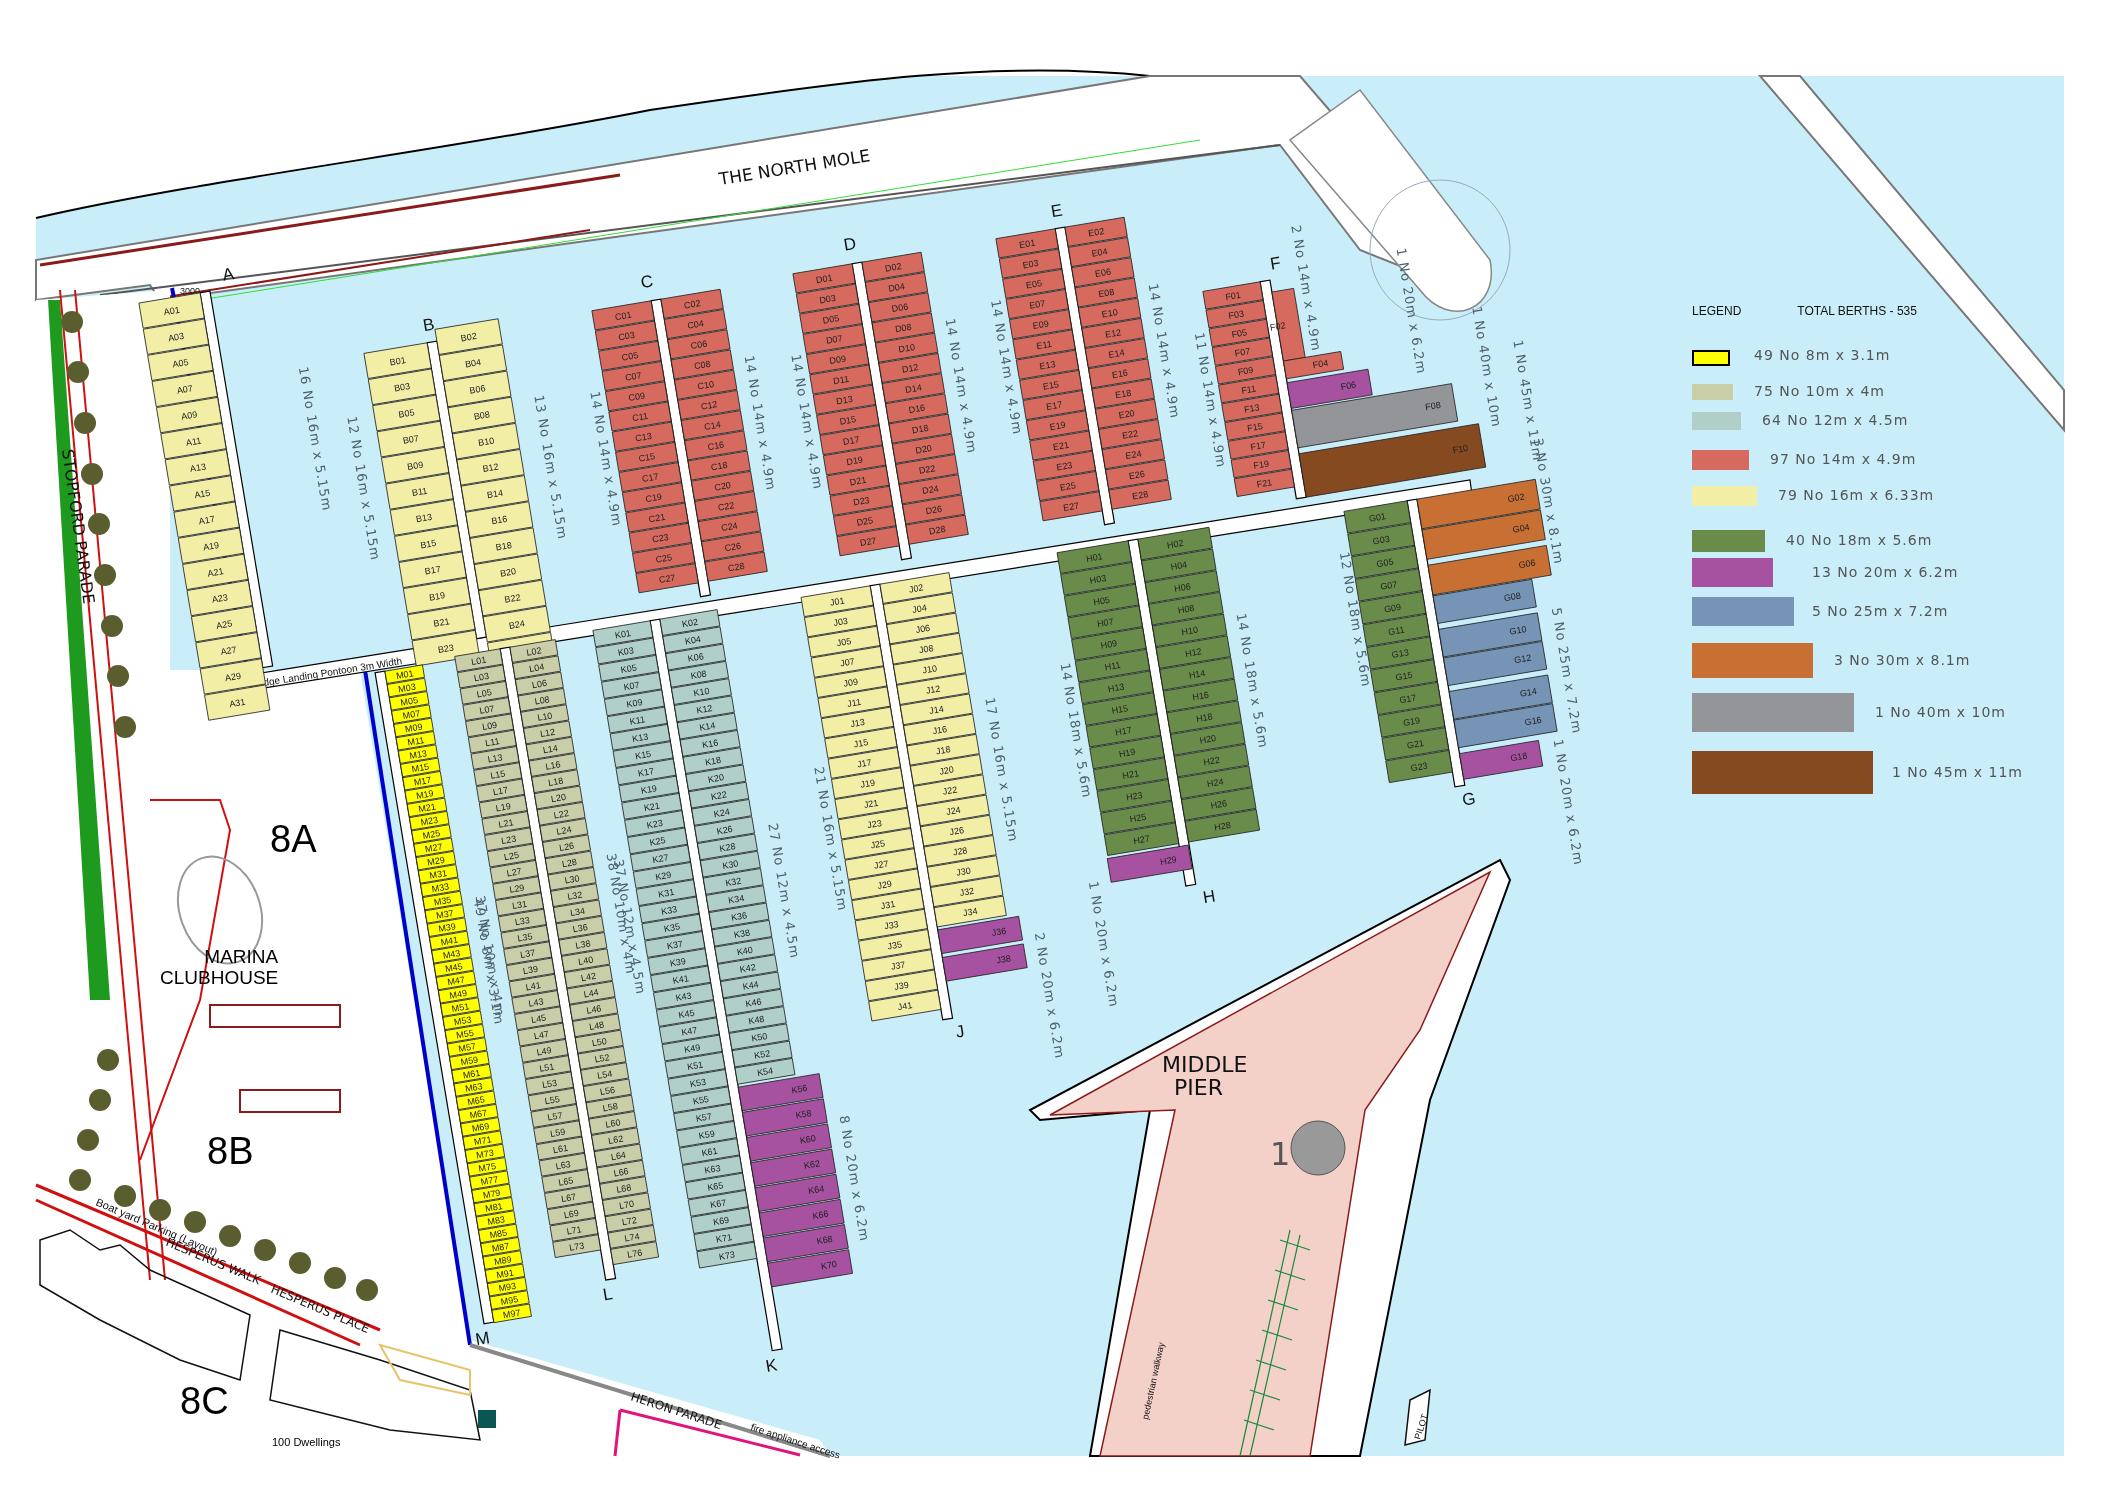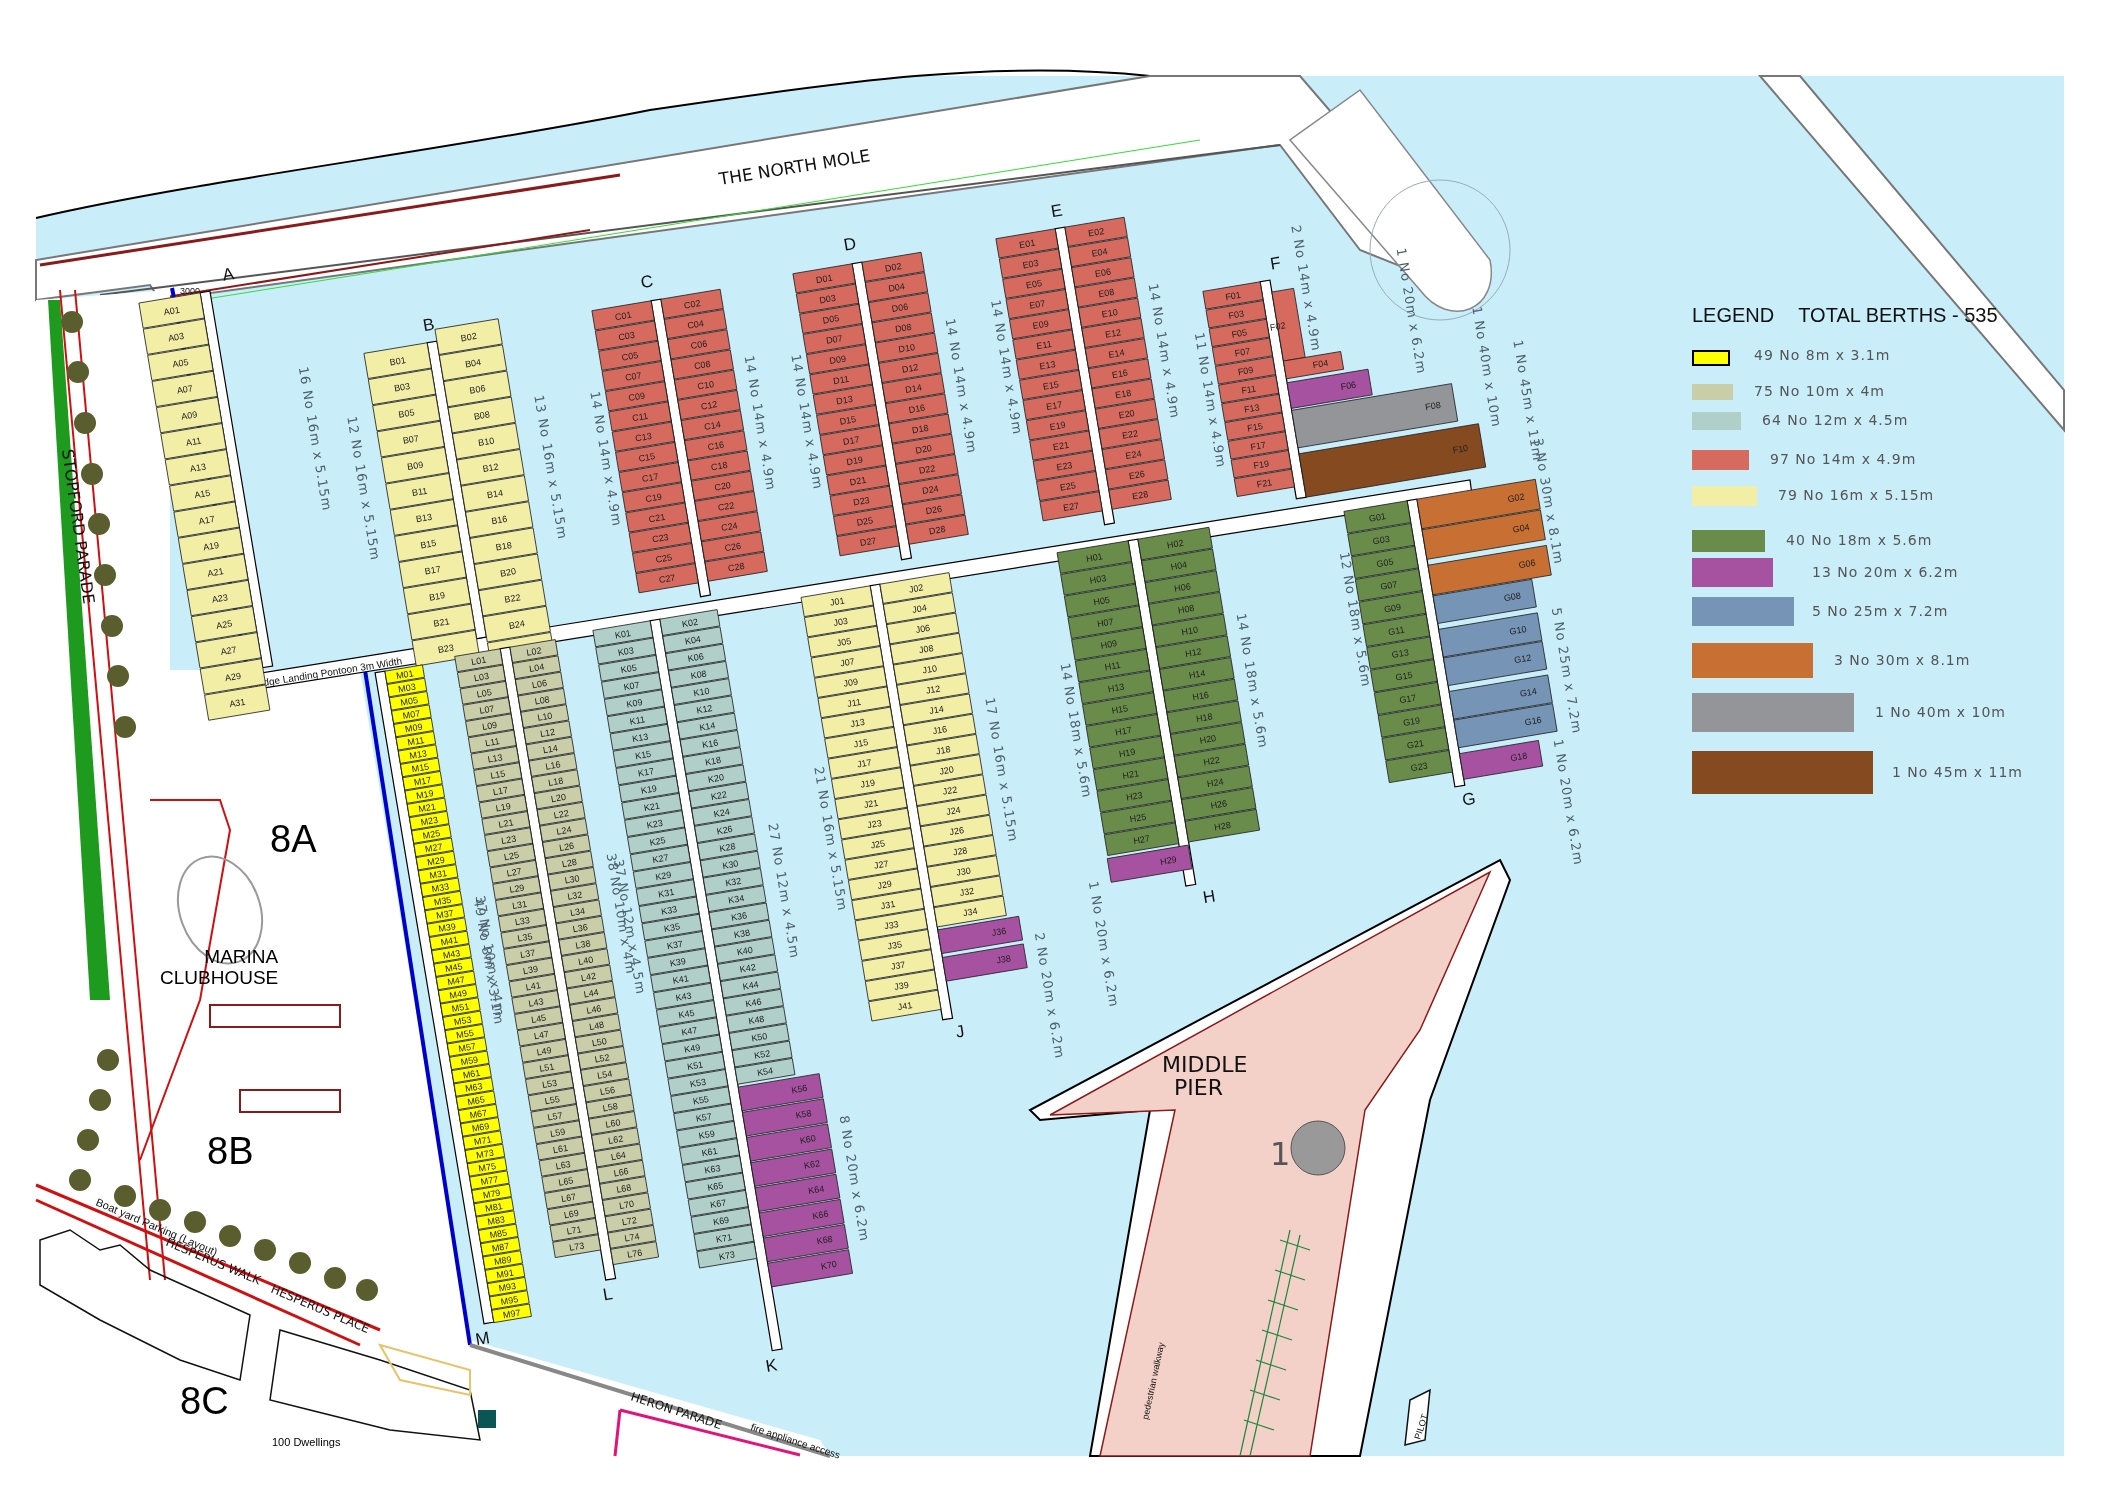--- a/index.html
+++ b/index.html
@@ -2,21 +2,21 @@
 <html><head>
 <meta charset="utf-8">
 <style>
   html,body{margin:0;padding:0;background:#ffffff;}
   body{width:2117px;height:1497px;position:relative;overflow:hidden;font-family:"Liberation Sans",sans-serif;}
   #map{position:absolute;left:0;top:0;width:2117px;height:1497px;}
   .berth-label{font-family:"Liberation Sans",sans-serif;font-size:9px;fill:#222;}
   .dim-label{font-family:"DejaVu Sans",sans-serif;font-size:13px;fill:#4d5f6a;letter-spacing:1px;}
   .pontoon-letter{font-family:"Liberation Sans",sans-serif;font-size:17px;fill:#111;}
   .legend{position:absolute;left:1680px;top:300px;width:420px;}
-  .legend-head{display:flex;gap:24px;font-size:20px;color:#111;margin:4px 0 14px 12px;}
+  .legend-head{display:flex;gap:56px;font-size:12px;color:#111;margin:4px 0 14px 12px;}
   .legend-row{position:absolute;left:12px;display:flex;align-items:center;}
   .legend-swatch{display:block;}
   .legend-text{font-family:"DejaVu Sans",sans-serif;font-size:14px;color:#555;letter-spacing:1px;position:absolute;white-space:nowrap;}
   .area-label{position:absolute;font-family:"Liberation Sans",sans-serif;color:#000;text-align:right;}
 </style>
 </head>
 <body>
 
 <svg id="map" viewBox="0 0 2117 1497" xmlns="http://www.w3.org/2000/svg">
 
@@ -1927,21 +1927,21 @@
       <div class="legend-row" style="top: 112px; border-radius: 7px;">
         <span class="legend-swatch" style="width: 49px; height: 18px; background: rgb(176, 207, 200);"></span>
         <span class="legend-text" style="left: 70px; top: 0px;">64 No  12m  x  4.5m</span>
       </div>
       <div class="legend-row" style="top: 150px;">
         <span class="legend-swatch" style="width: 57px; height: 20px; background: rgb(214, 106, 94);"></span>
         <span class="legend-text" style="left: 78px; top: 1px;">97 No  14m  x  4.9m</span>
       </div>
       <div class="legend-row" style="top: 186px;">
         <span class="legend-swatch" style="width: 65px; height: 20px; background: rgb(243, 238, 166);"></span>
-        <span class="legend-text" style="left: 86px; top: 1px;">79 No  16m  x  5.15m</span>
+        <span class="legend-text" style="left: 86px; top: 1px;">79 No  16m  x  6.33m</span>
       </div>
       <div class="legend-row" style="top: 230px;">
         <span class="legend-swatch" style="width: 73px; height: 22px; background: rgb(106, 140, 74);"></span>
         <span class="legend-text" style="left: 94px; top: 2px;">40 No  18m  x  5.6m</span>
       </div>
       <div class="legend-row" style="top: 258px;">
         <span class="legend-swatch" style="width: 81px; height: 29px; background: rgb(166, 82, 160);"></span>
         <span class="legend-text" style="left: 120px; top: 6px;">13 No  20m  x  6.2m</span>
       </div>
       <div class="legend-row" style="top: 297px;">

